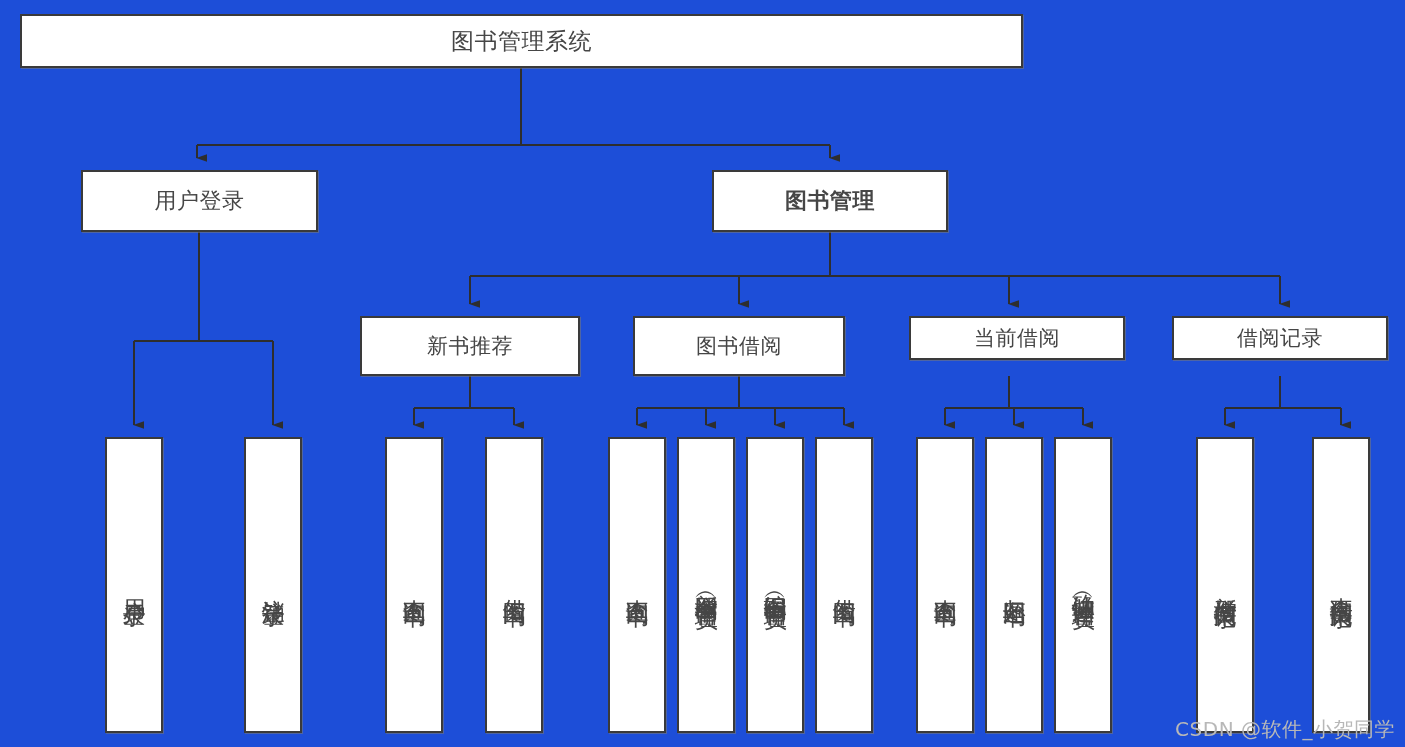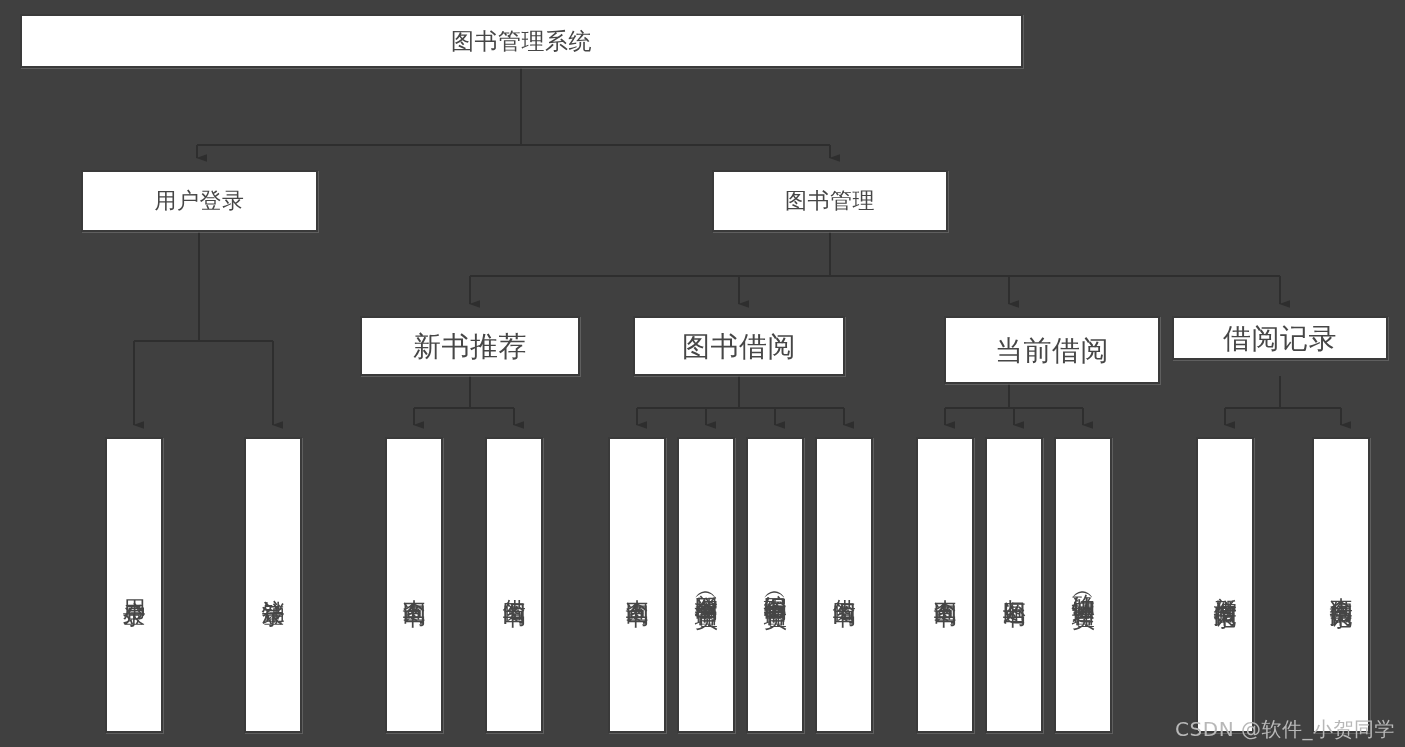--- a/index.html
+++ b/index.html
@@ -10,21 +10,21 @@
   body {
     width: 1405px;
     height: 747px;
     font-family: "DejaVu Sans", "Liberation Sans", sans-serif;
     overflow: hidden;
   }
   #diagram-root {
     position: relative;
     width: 1405px;
     height: 747px;
-    background: #404040;
+    background: #1d4ed8;
   }
   svg.diagram-canvas {
     position: absolute;
     left: 0;
     top: 0;
     width: 1405px;
     height: 747px;
   }
   
   .node-box {
@@ -48,21 +48,21 @@
   .node-label.vertical {
     writing-mode: vertical-rl;
     text-orientation: upright;
     font-size: 23px;
     letter-spacing: 2px;
     line-height: 1.1;
     white-space: normal;
   }
   .node-root .node-label { font-size: 23px; }
   .node-lvl2 .node-label { font-size: 22px; }
-  .node-lvl3 .node-label { font-size: 28px; }
+  .node-lvl3 .node-label { font-size: 21px; }
 
   .watermark {
     position: absolute;
     right: 10px;
     bottom: 4px;
     font-size: 20px;
     color: #b8b8b8;
     letter-spacing: 0.5px;
     white-space: nowrap;
     font-family: "DejaVu Sans", "Liberation Sans", sans-serif;
@@ -124,31 +124,31 @@
     </g>
   </svg>
 
   <div class="node-box node-root" style="left:20px; top:14px; width:1003px; height:54px;">
     <span class="node-label">图书管理系统</span>
   </div>
 
   <div class="node-box node-lvl2" style="left:81px; top:170px; width:237px; height:62px;">
     <span class="node-label">用户登录</span>
   </div>
-  <div class="node-box node-lvl2" style="left:712px; top:170px; width:236px; height:62px;">
+  <div class="node-box node-lvl2" style="left:712px; top:170px; width:236px; height:62px;font-weight:bold;">
     <span class="node-label">图书管理</span>
   </div>
 
   <div class="node-box node-lvl3" style="left:360px; top:316px; width:220px; height:60px;">
     <span class="node-label">新书推荐</span>
   </div>
   <div class="node-box node-lvl3" style="left:633px; top:316px; width:212px; height:60px;">
     <span class="node-label">图书借阅</span>
   </div>
-  <div class="node-box node-lvl3" style="left:944px; top:316px; width:216px; height:68px;">
+  <div class="node-box node-lvl3" style="left:909px; top:316px; width:216px; height:44px;">
     <span class="node-label">当前借阅</span>
   </div>
   <div class="node-box node-lvl3" style="left:1172px; top:316px; width:216px; height:44px;">
     <span class="node-label">借阅记录</span>
   </div>
 
   <div class="node-box node-leaf" style="left:105px; top:437px; width:58px; height:296px;">
     <span class="node-label vertical">用户登录</span>
   </div>
   <div class="node-box node-leaf" style="left:244px; top:437px; width:58px; height:296px;">

